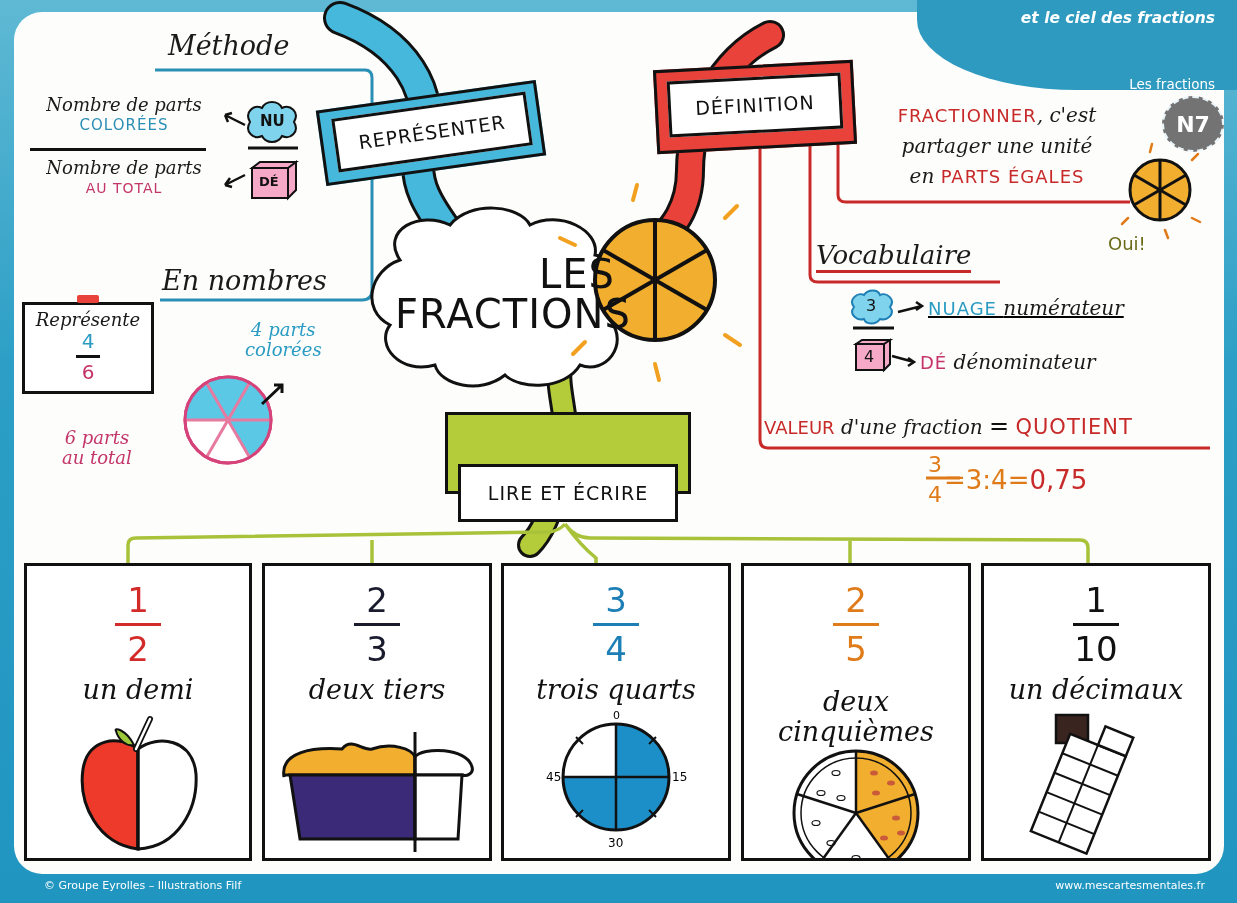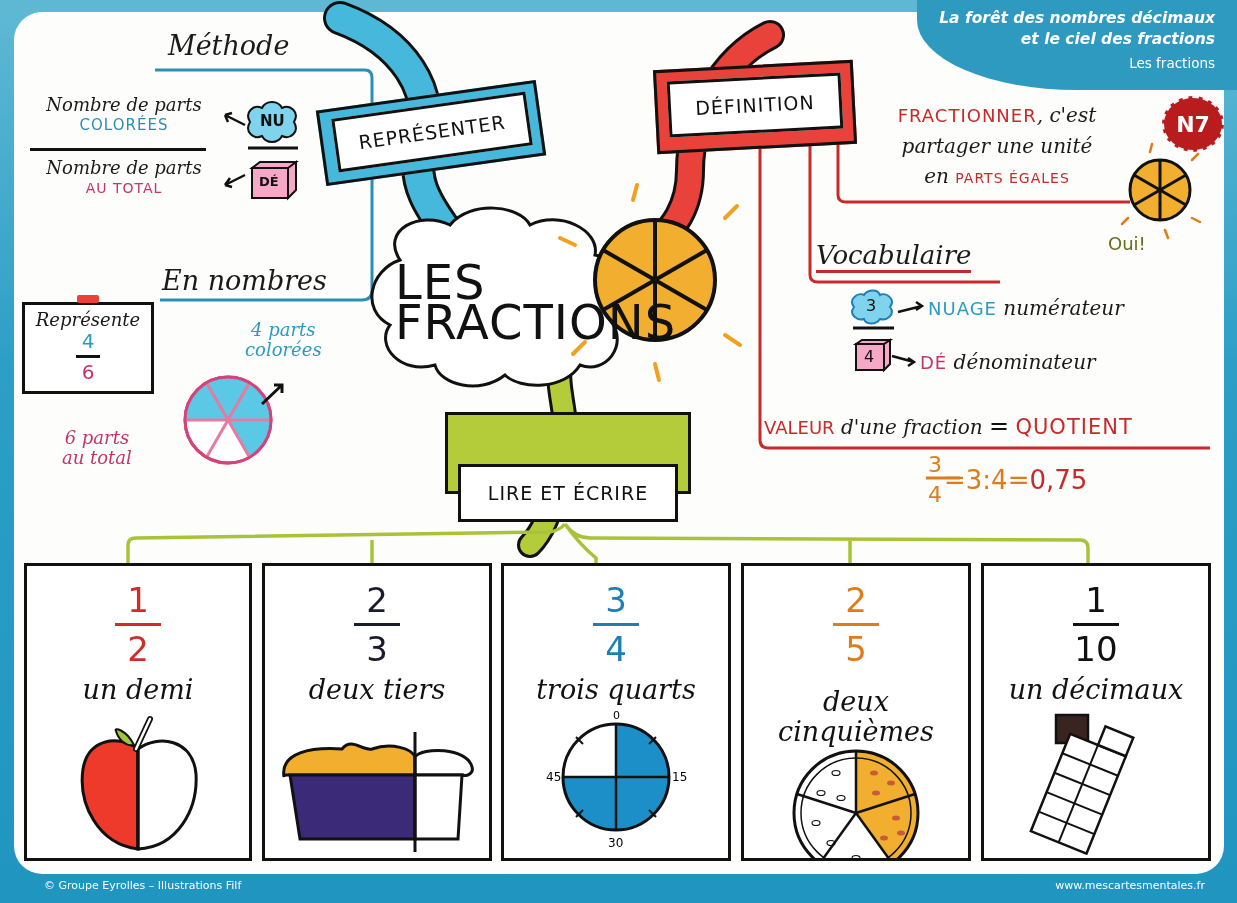--- a/index.html
+++ b/index.html
@@ -20,25 +20,25 @@
   .header-tab {
     position: absolute; right: 0; top: 0; width: 320px; height: 90px;
     background: #2f9ac0;
     border-bottom-left-radius: 160px 70px;
   }
   .header-title {
     position: absolute; right: 22px; top: 8px; text-align: right;
     color: #fff; font-style: italic; font-weight: bold; font-size: 15.5px; line-height: 21px;
   }
   .header-sub {
-    position: absolute; right: 22px; top: 55px; color: #fff; font-size: 13.5px;
+    position: absolute; right: 22px; top: 76px; color: #fff; font-size: 13.5px;
   }
   .badge {
     position: absolute; left: 1162px; top: 96px; width: 62px; height: 56px;
-    background: #b91c1c; border-radius: 50%;
+    background: #737373; border-radius: 50%;
     color: #fff; font-weight: bold; font-size: 22px;
     display: flex; align-items: center; justify-content: center;
     border: 2px dashed #e8f4f8;
   }
   .hand { font-family: "DejaVu Serif", serif; font-style: italic; color: #1a1a1a; }
   .caps { font-family: "DejaVu Sans", sans-serif; letter-spacing: 1px; }
   .abs { position: absolute; }
   .label-box {
     position: absolute; background: #fff; border: 3px solid #111;
     display: flex; align-items: center; justify-content: center;
@@ -57,21 +57,20 @@
   .footer-right { position: absolute; right: 32px; top: 879px; color: #fff; font-size: 11px; }
 </style>
 </head>
 <body>
 
 <div class="card-frame"></div>
 <div class="paper"></div>
 
 <div class="header-tab">
   <div class="header-title">
-    <div>La forêt des nombres décimaux</div>
     <div>et le ciel des fractions</div>
   </div>
   <div class="header-sub">Les fractions</div>
 </div>
 <div class="badge">N7</div>
 
 <svg class="abs" style="left:0;top:0" width="1237" height="903">
 
   <path d="M340 18 C 400 40, 440 90, 420 150 C 410 190, 440 220, 460 250" stroke="#111" stroke-width="34" fill="none" stroke-linecap="round"></path>
   <path d="M340 18 C 400 40, 440 90, 420 150 C 410 190, 440 220, 460 250" stroke="#45b8dc" stroke-width="28" fill="none" stroke-linecap="round"></path>
@@ -154,21 +153,21 @@
   <g transform="translate(856,340)">
     <rect x="0" y="4" width="28" height="26" fill="#f5a9c6" stroke="#111" stroke-width="2"></rect>
     <path d="M28 4 L34 0 L34 24 L28 30 Z M0 4 L6 0 L34 0 L28 4 Z" fill="#f5a9c6" stroke="#111" stroke-width="2"></path>
   </g>
   <path d="M898 312 L922 306 M916 302 L922 306 L916 310" stroke="#111" stroke-width="2.5" fill="none"></path>
   <path d="M892 356 L914 362 M908 366 L914 362 L908 358" stroke="#111" stroke-width="2.5" fill="none"></path>
 
   <line x1="926" y1="478" x2="960" y2="478" stroke="#e07b1a" stroke-width="3"></line>
 </svg>
 
-<div class="abs caps" style="left:395px;top:262px;width:220px;text-align:left;font-size:48px;line-height:40px;color:#111;">
+<div class="abs caps" style="left:395px;top:254px;width:220px;text-align:right;font-size:40px;line-height:40px;color:#111;">
   <div>LES</div>
   <div>FRACTIONS</div>
 </div>
 
 <div class="abs" style="left:320px;top:95px;width:222px;height:76px;background:#45b8dc;border:3px solid #111;transform:rotate(-8deg);"></div>
 <div class="label-box" style="left:334px;top:105px;width:196px;height:54px;transform:rotate(-8deg);">REPRÉSENTER</div>
 
 <div class="abs" style="left:655px;top:65px;width:200px;height:84px;background:#e8423a;border:3px solid #111;transform:rotate(-3deg);"></div>
 <div class="label-box" style="left:668px;top:77px;width:174px;height:56px;transform:rotate(-3deg);">DÉFINITION</div>
 
@@ -203,28 +202,28 @@
   <div>colorées</div>
 </div>
 <div class="abs hand" style="left:62px;top:428px;text-align:center;color:#c4356a;font-size:18px;line-height:20px;">
   <div>6 parts</div>
   <div>au total</div>
 </div>
 
 <div class="abs hand" style="left:852px;top:100px;width:290px;text-align:center;font-size:20px;line-height:30px;">
   <div><span class="caps" style="font-style:normal;color:#c82a2a;font-size:18px;">FRACTIONNER</span><span>, c'est</span></div>
   <div>partager une unité</div>
-  <div><span>en</span> <span class="caps" style="font-style:normal;color:#c82a2a;font-size:14px;">PARTS ÉGALES</span></div>
+  <div><span>en</span> <span class="caps" style="font-style:normal;color:#c82a2a;font-size:18px;">PARTS ÉGALES</span></div>
 </div>
 <div class="abs" style="left:1108px;top:233px;color:#6b6b1a;font-size:18px;">Oui!</div>
 
 <div class="abs hand" style="left:816px;top:240px;font-size:26px;border-bottom:3px solid #c82a2a;">Vocabulaire</div>
 <div class="abs" style="left:866px;top:296px;font-size:16px;color:#111;">3</div>
 <div class="abs" style="left:864px;top:347px;font-size:16px;color:#111;">4</div>
-<div class="abs" style="left:928px;top:296px;font-size:20px;">
+<div class="abs" style="left:928px;top:296px;font-size:20px;text-decoration:underline;">
   <span class="caps" style="color:#2a9cc4;font-size:18px;">NUAGE</span>
   <span class="hand">numérateur</span>
 </div>
 <div class="abs" style="left:920px;top:350px;font-size:20px;">
   <span class="caps" style="color:#c4356a;font-size:18px;">DÉ</span>
   <span class="hand">dénominateur</span>
 </div>
 
 <div class="abs" style="left:764px;top:412px;font-size:20px;white-space:nowrap;">
   <span class="caps" style="color:#c82a2a;font-size:18px;letter-spacing:0;">VALEUR</span>

